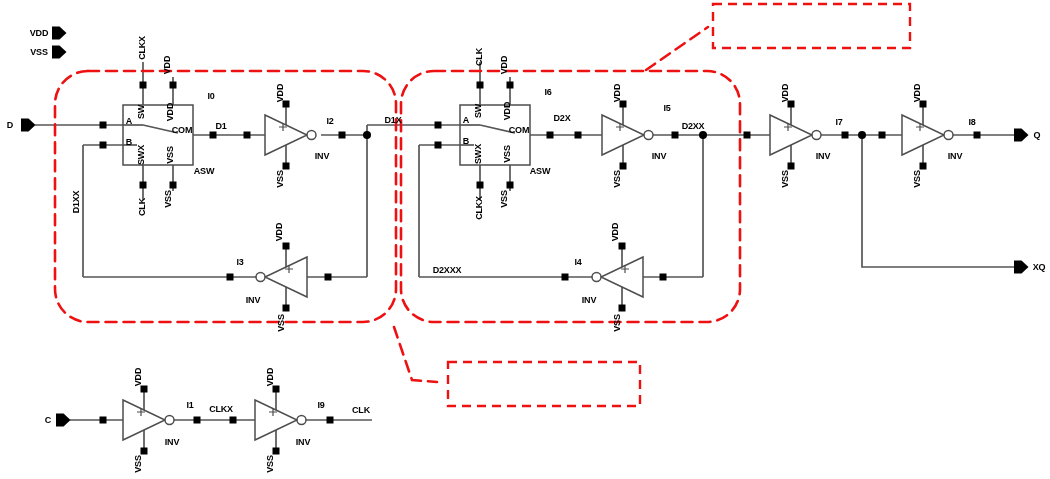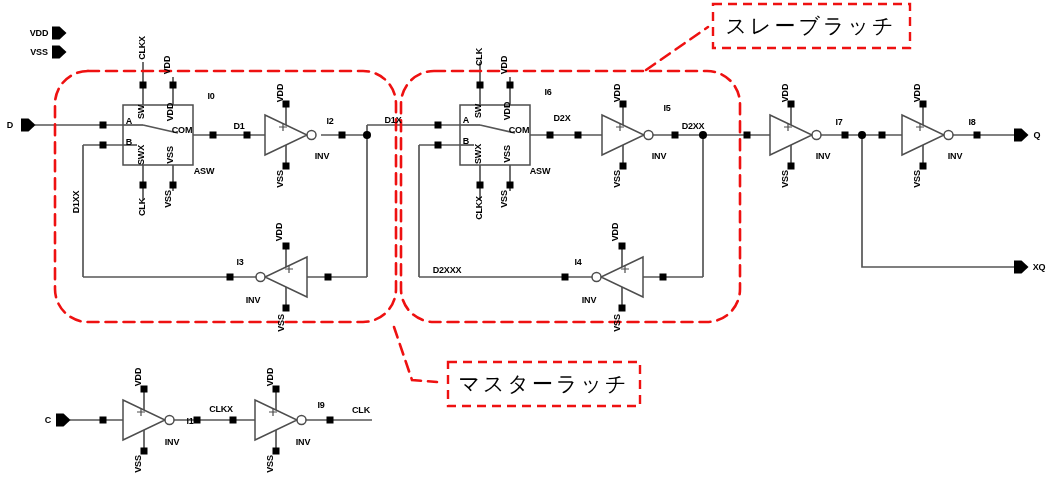--- a/index.html
+++ b/index.html
@@ -200,35 +200,33 @@
 <span class="lbl" style="left:240px;top:262px">I3</span>
 <span class="lbl" style="left:253px;top:300px">INV</span>
 <span class="lbl rot" style="left:279px;top:232px">VDD</span>
 <span class="lbl rot" style="left:281px;top:323px">VSS</span>
 
 <span class="lbl" style="left:578px;top:262px">I4</span>
 <span class="lbl" style="left:589px;top:300px">INV</span>
 <span class="lbl rot" style="left:615px;top:232px">VDD</span>
 <span class="lbl rot" style="left:617px;top:323px">VSS</span>
 
-<span class="lbl" style="left:190px;top:421px">I1</span>
+<span class="lbl" style="left:190px;top:405px">I1</span>
 <span class="lbl" style="left:172px;top:442px">INV</span>
 <span class="lbl rot" style="left:138px;top:377px">VDD</span>
 <span class="lbl rot" style="left:138px;top:464px">VSS</span>
 
 <span class="lbl" style="left:321px;top:405px">I9</span>
 <span class="lbl" style="left:303px;top:442px">INV</span>
 <span class="lbl rot" style="left:270px;top:377px">VDD</span>
 <span class="lbl rot" style="left:270px;top:464px">VSS</span>
 
-<span class="lbl" style="left:239px;top:126px">D1</span>
+<span class="lbl" style="left:221px;top:126px">D1</span>
 <span class="lbl" style="left:393px;top:120px">D1X</span>
 <span class="lbl rot" style="left:76px;top:202px">D1XX</span>
 <span class="lbl" style="left:562px;top:118px">D2X</span>
 <span class="lbl" style="left:693px;top:126px">D2XX</span>
 <span class="lbl" style="left:447px;top:270px">D2XXX</span>
 <span class="lbl" style="left:221px;top:409px">CLKX</span>
 <span class="lbl" style="left:361px;top:410px">CLK</span>
 
-<span class="lbl jp" style="left:811px;top:26px">スレーブラッチ</span>
-<span class="lbl jp" style="left:544px;top:384px">マスターラッチ</span>
 
 </div>
 
 </body></html>

